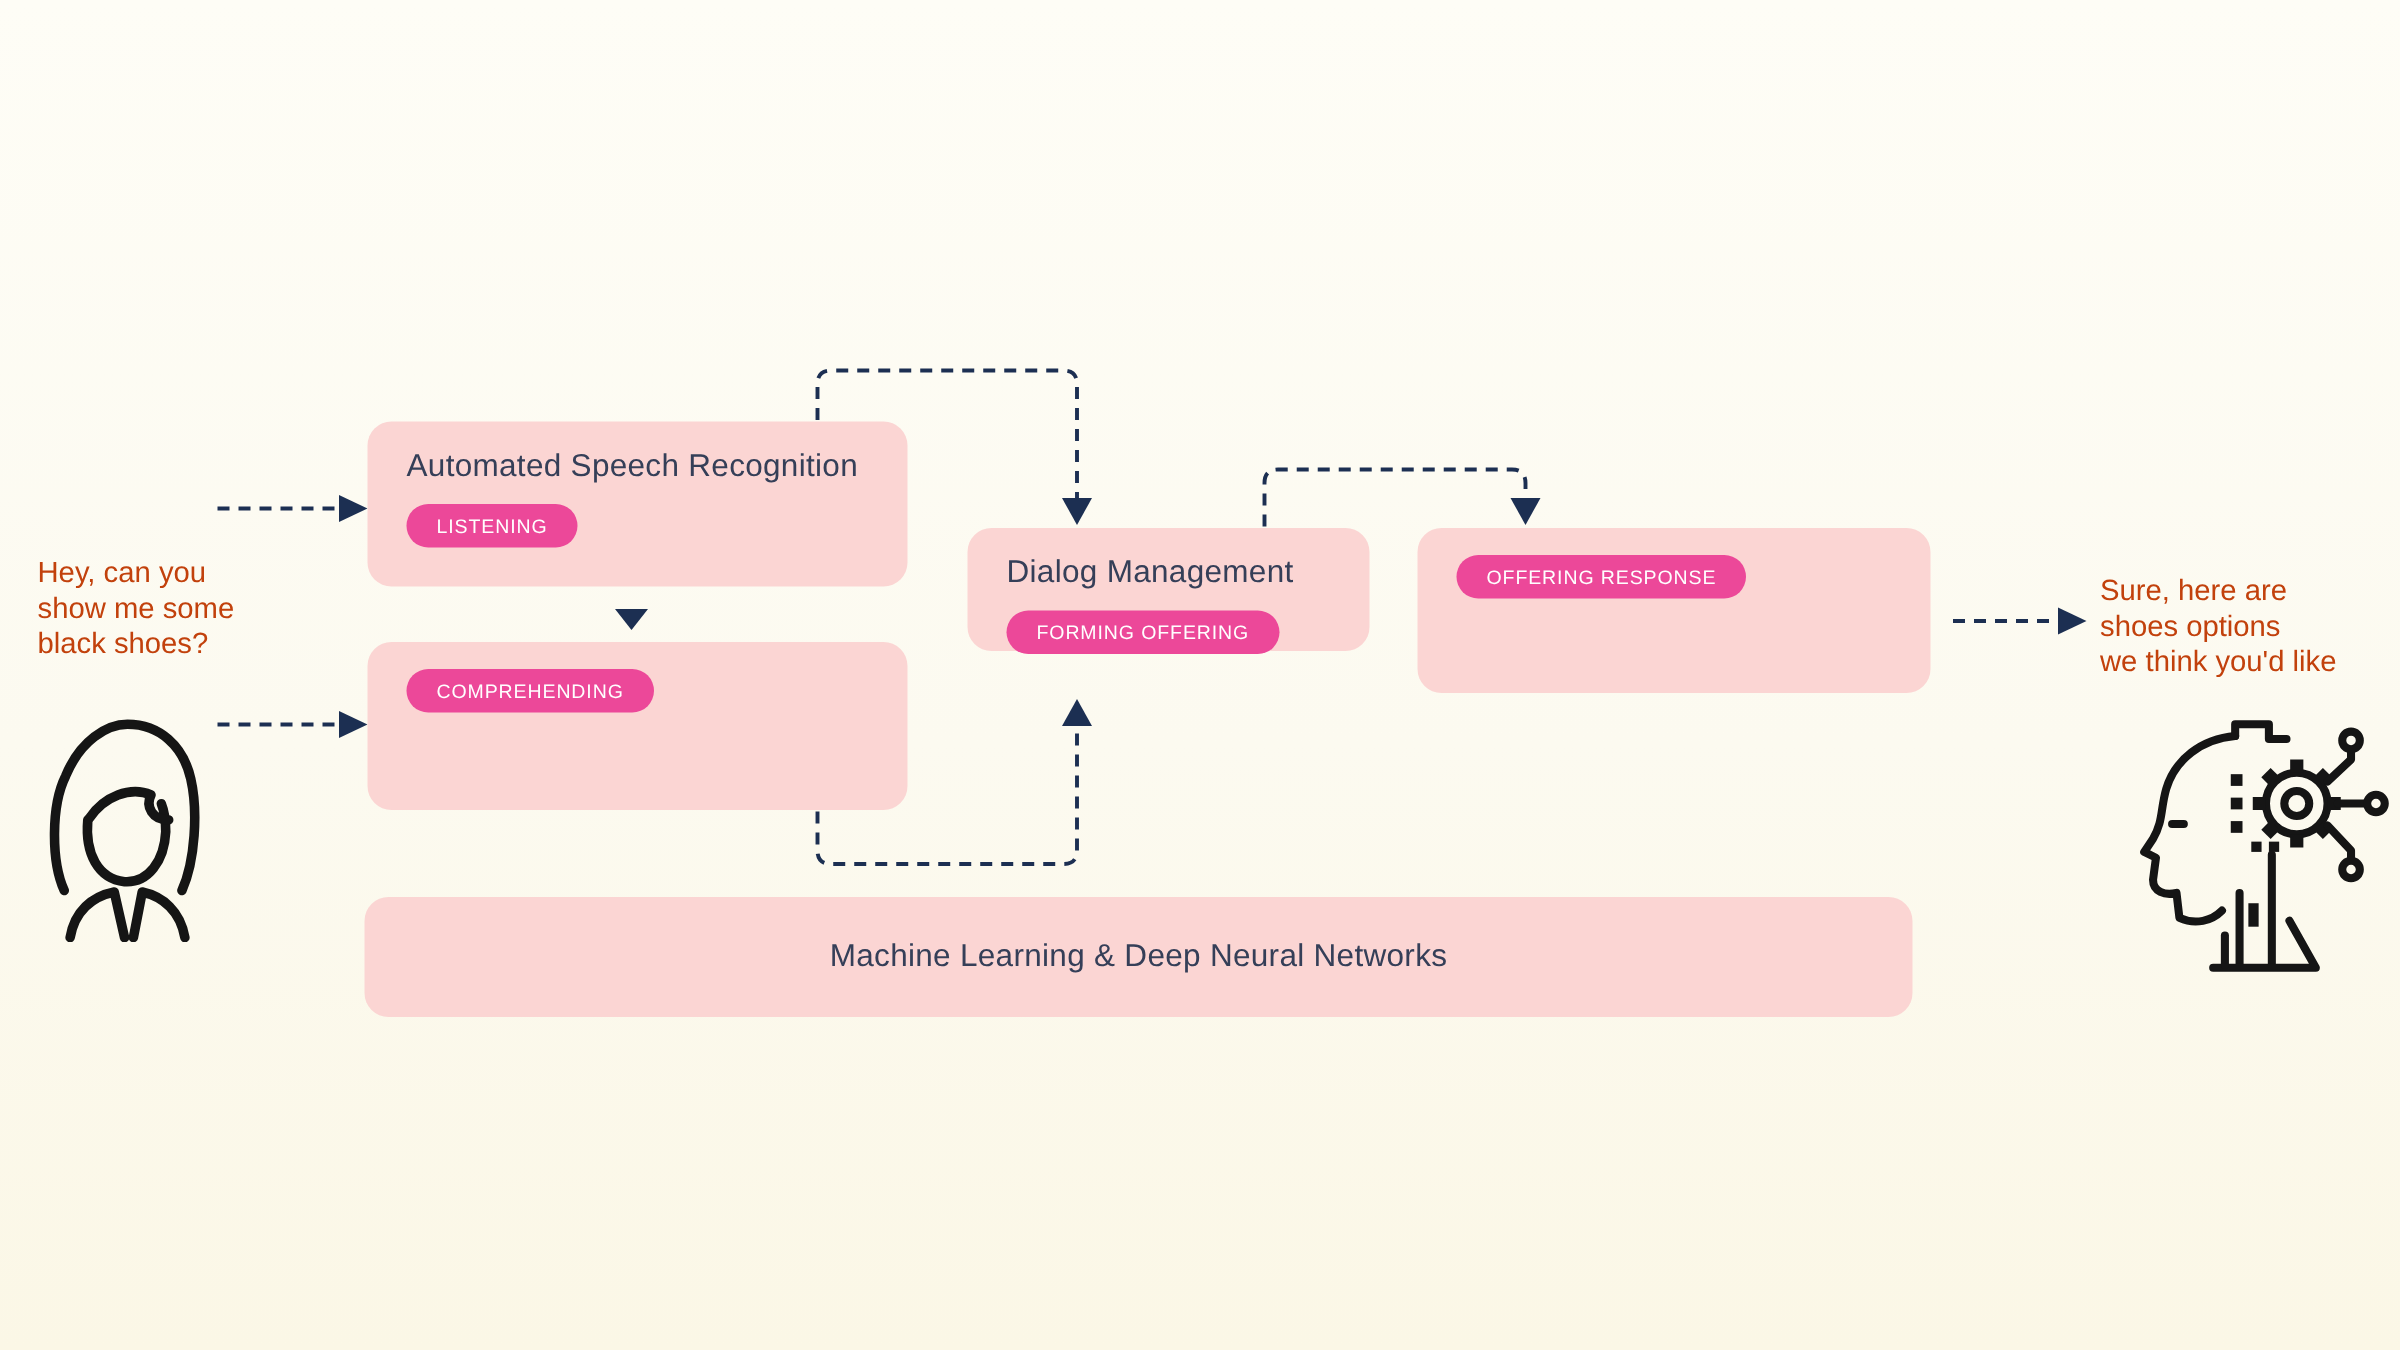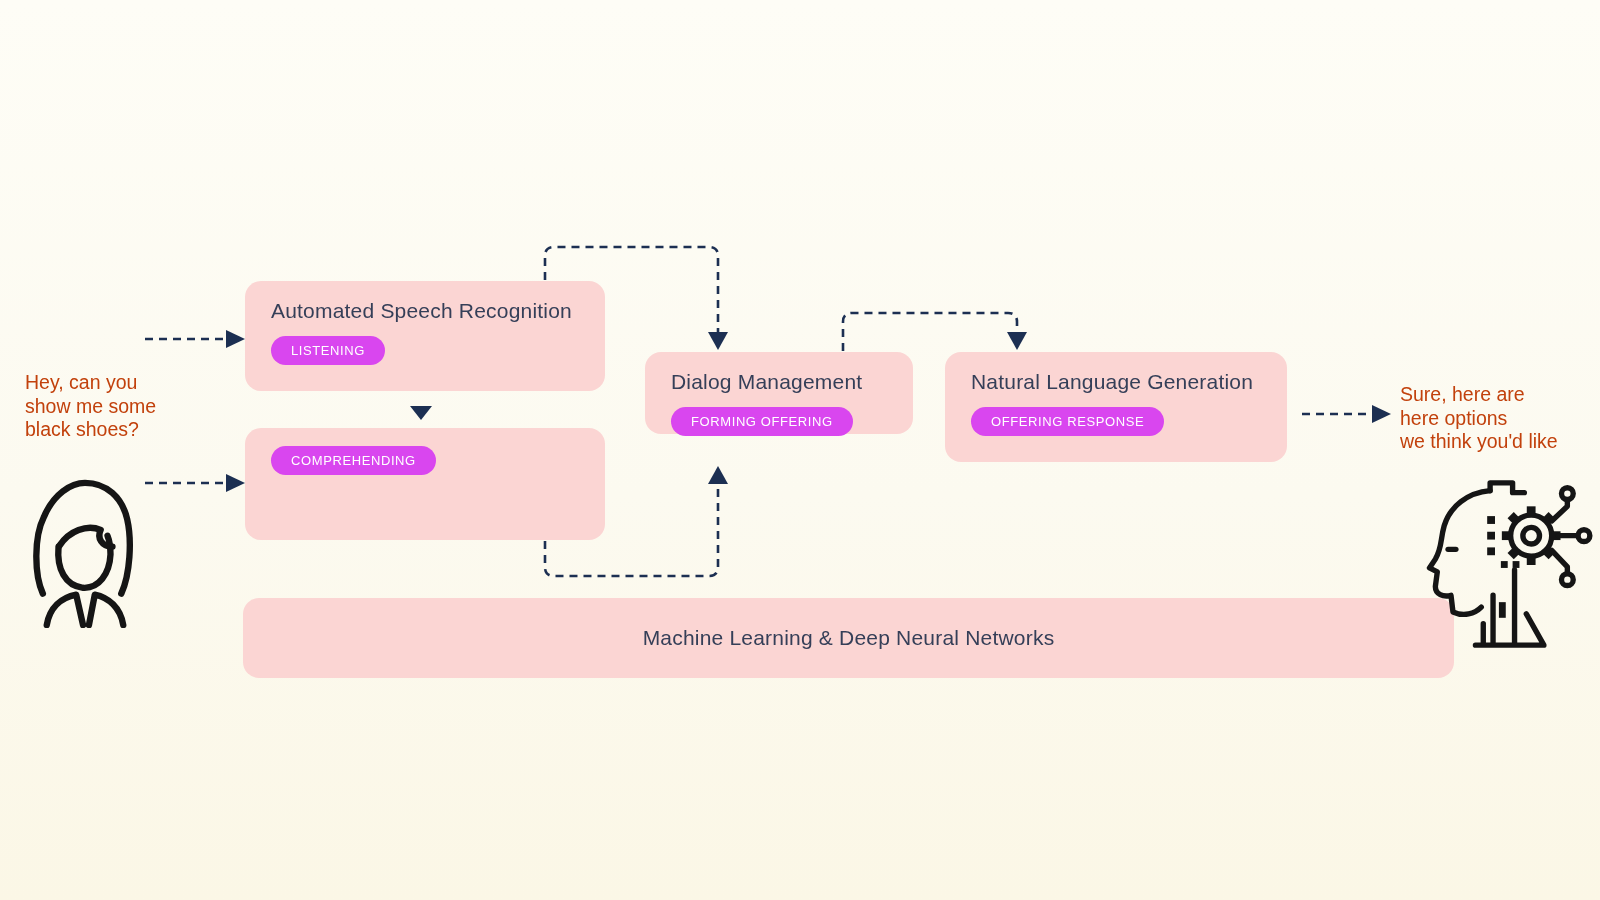--- a/index.html
+++ b/index.html
@@ -11,26 +11,26 @@
   }
   .stage-box{
     position:absolute;background:#fbd5d3;border-radius:16px;
     box-sizing:border-box;padding:18px 35px 0 26px;
   }
   .stage-title{
     font-size:21px;font-weight:500;color:#353f58;letter-spacing:.2px;
     white-space:nowrap;margin:0 0 13px 0;
   }
   .stage-badge{
-    display:inline-block;background:#d946ef;color:#ffffff;
+    display:inline-block;background:#ec4899;color:#ffffff;
     font-size:13px;font-weight:500;letter-spacing:.6px;
     padding:7px 20px;border-radius:16px;white-space:nowrap;
   }
   .foundation-bar{
-    position:absolute;left:243px;top:598px;width:1211px;height:80px;
+    position:absolute;left:243px;top:598px;width:1032px;height:80px;
     background:#fbd5d3;border-radius:16px;
     display:flex;align-items:center;justify-content:center;
   }
   .foundation-title{font-size:21px;font-weight:500;color:#353f58;letter-spacing:.2px;}
   .speech-text{
     position:absolute;font-size:19.5px;line-height:23.5px;
     color:#c2410c;font-weight:400;
   }
   .speech-text span{display:block;}
   #arrow-layer{position:absolute;left:0;top:0;width:1600px;height:900px;pointer-events:none;}
@@ -83,31 +83,30 @@
 <div class="stage-box" style="left:245px;top:428px;width:360px;height:112px;">
   <div class="stage-badge">COMPREHENDING</div>
 </div>
 
 <div class="stage-box" style="left:645px;top:352px;width:268px;height:82px;">
   <div class="stage-title">Dialog Management</div>
   <div class="stage-badge">FORMING OFFERING</div>
 </div>
 
 <div class="stage-box" style="left:945px;top:352px;width:342px;height:110px;">
-  <div class="stage-title">Natural Language Generation</div>
   <div class="stage-badge">OFFERING RESPONSE</div>
 </div>
 
 <div class="foundation-bar">
   <div class="foundation-title">Machine Learning &amp; Deep Neural Networks</div>
 </div>
 
 <div class="speech-text" style="left:1400px;top:371px;margin-top:12px;">
   <span>Sure, here are</span>
-  <span>here options</span>
+  <span>shoes options</span>
   <span>we think you'd like</span>
 </div>
 
 <div class="icon-wrap" style="left:1397px;top:477px;width:196px;height:176px;">
   <svg width="196" height="176" viewBox="0 0 200 180" fill="none" stroke="#151515" stroke-width="5.5" stroke-linecap="round" stroke-linejoin="round" xmlns="http://www.w3.org/2000/svg">
     <path d="M 95 14 C 72 16 54 30 48 50 C 44 64 46 72 39 84 L 33 93 L 41 97 L 39 112 C 39 120 47 123 55 121 L 57 138 C 68 143 79 140 86 133"></path>
     <path d="M 95 14 L 95 6 L 118 6 L 118 16 L 130 16"></path>
     <path d="M 52 74 L 60 74"></path>
     <g fill="#151515" stroke="none">
       <rect x="92" y="40" width="8" height="8"></rect>

